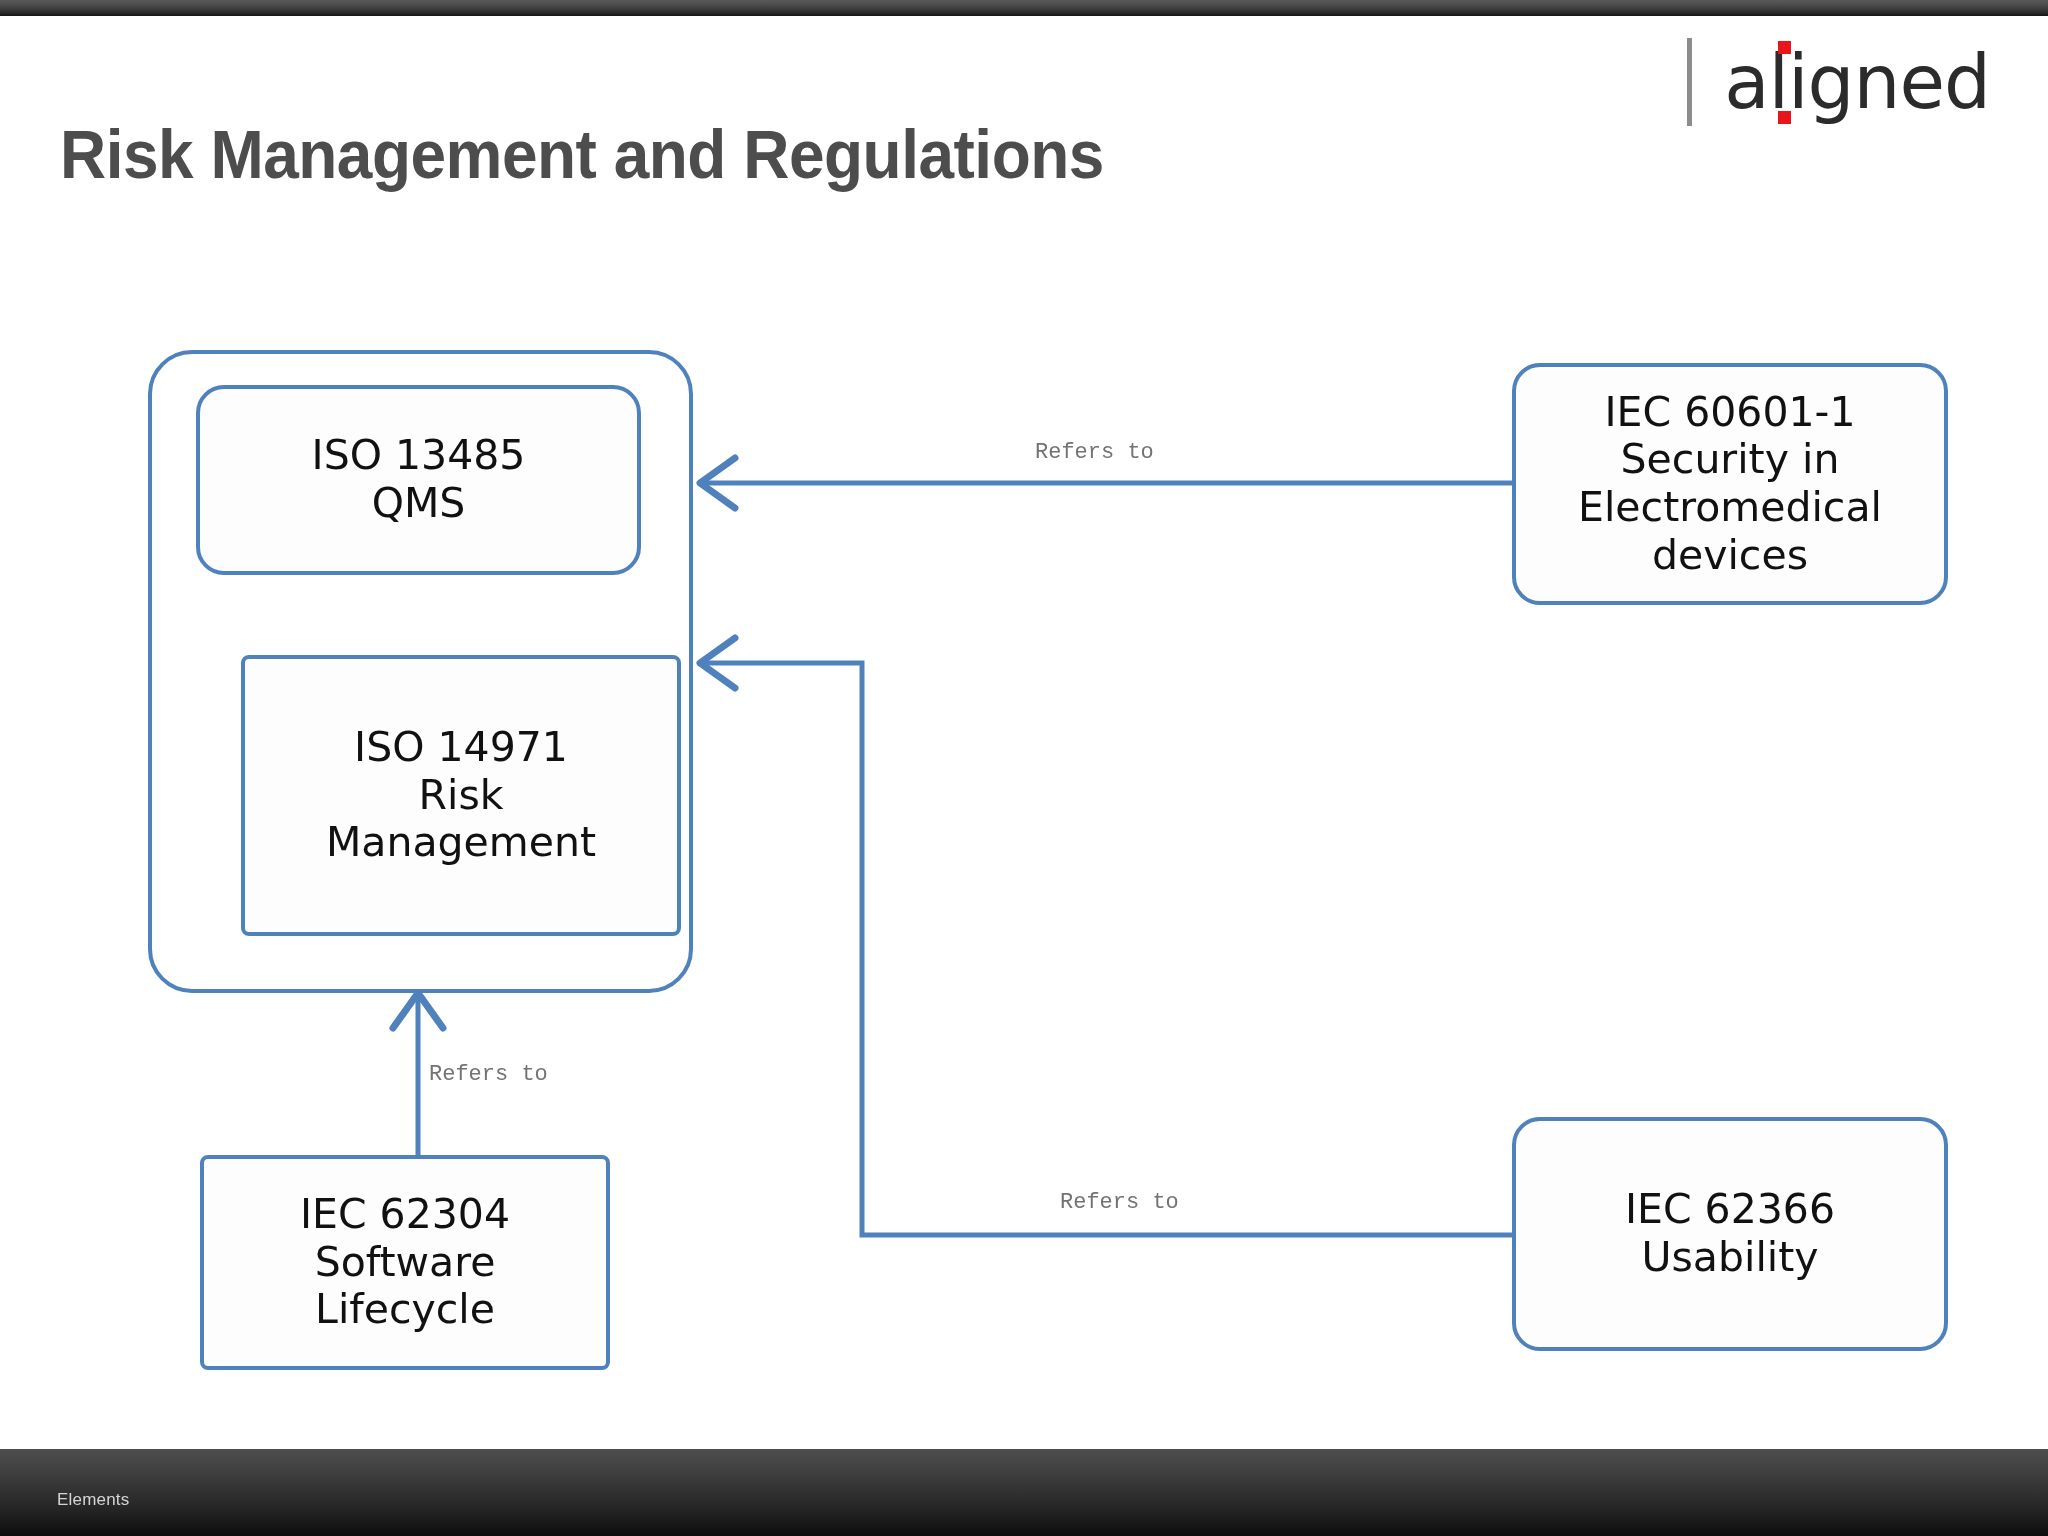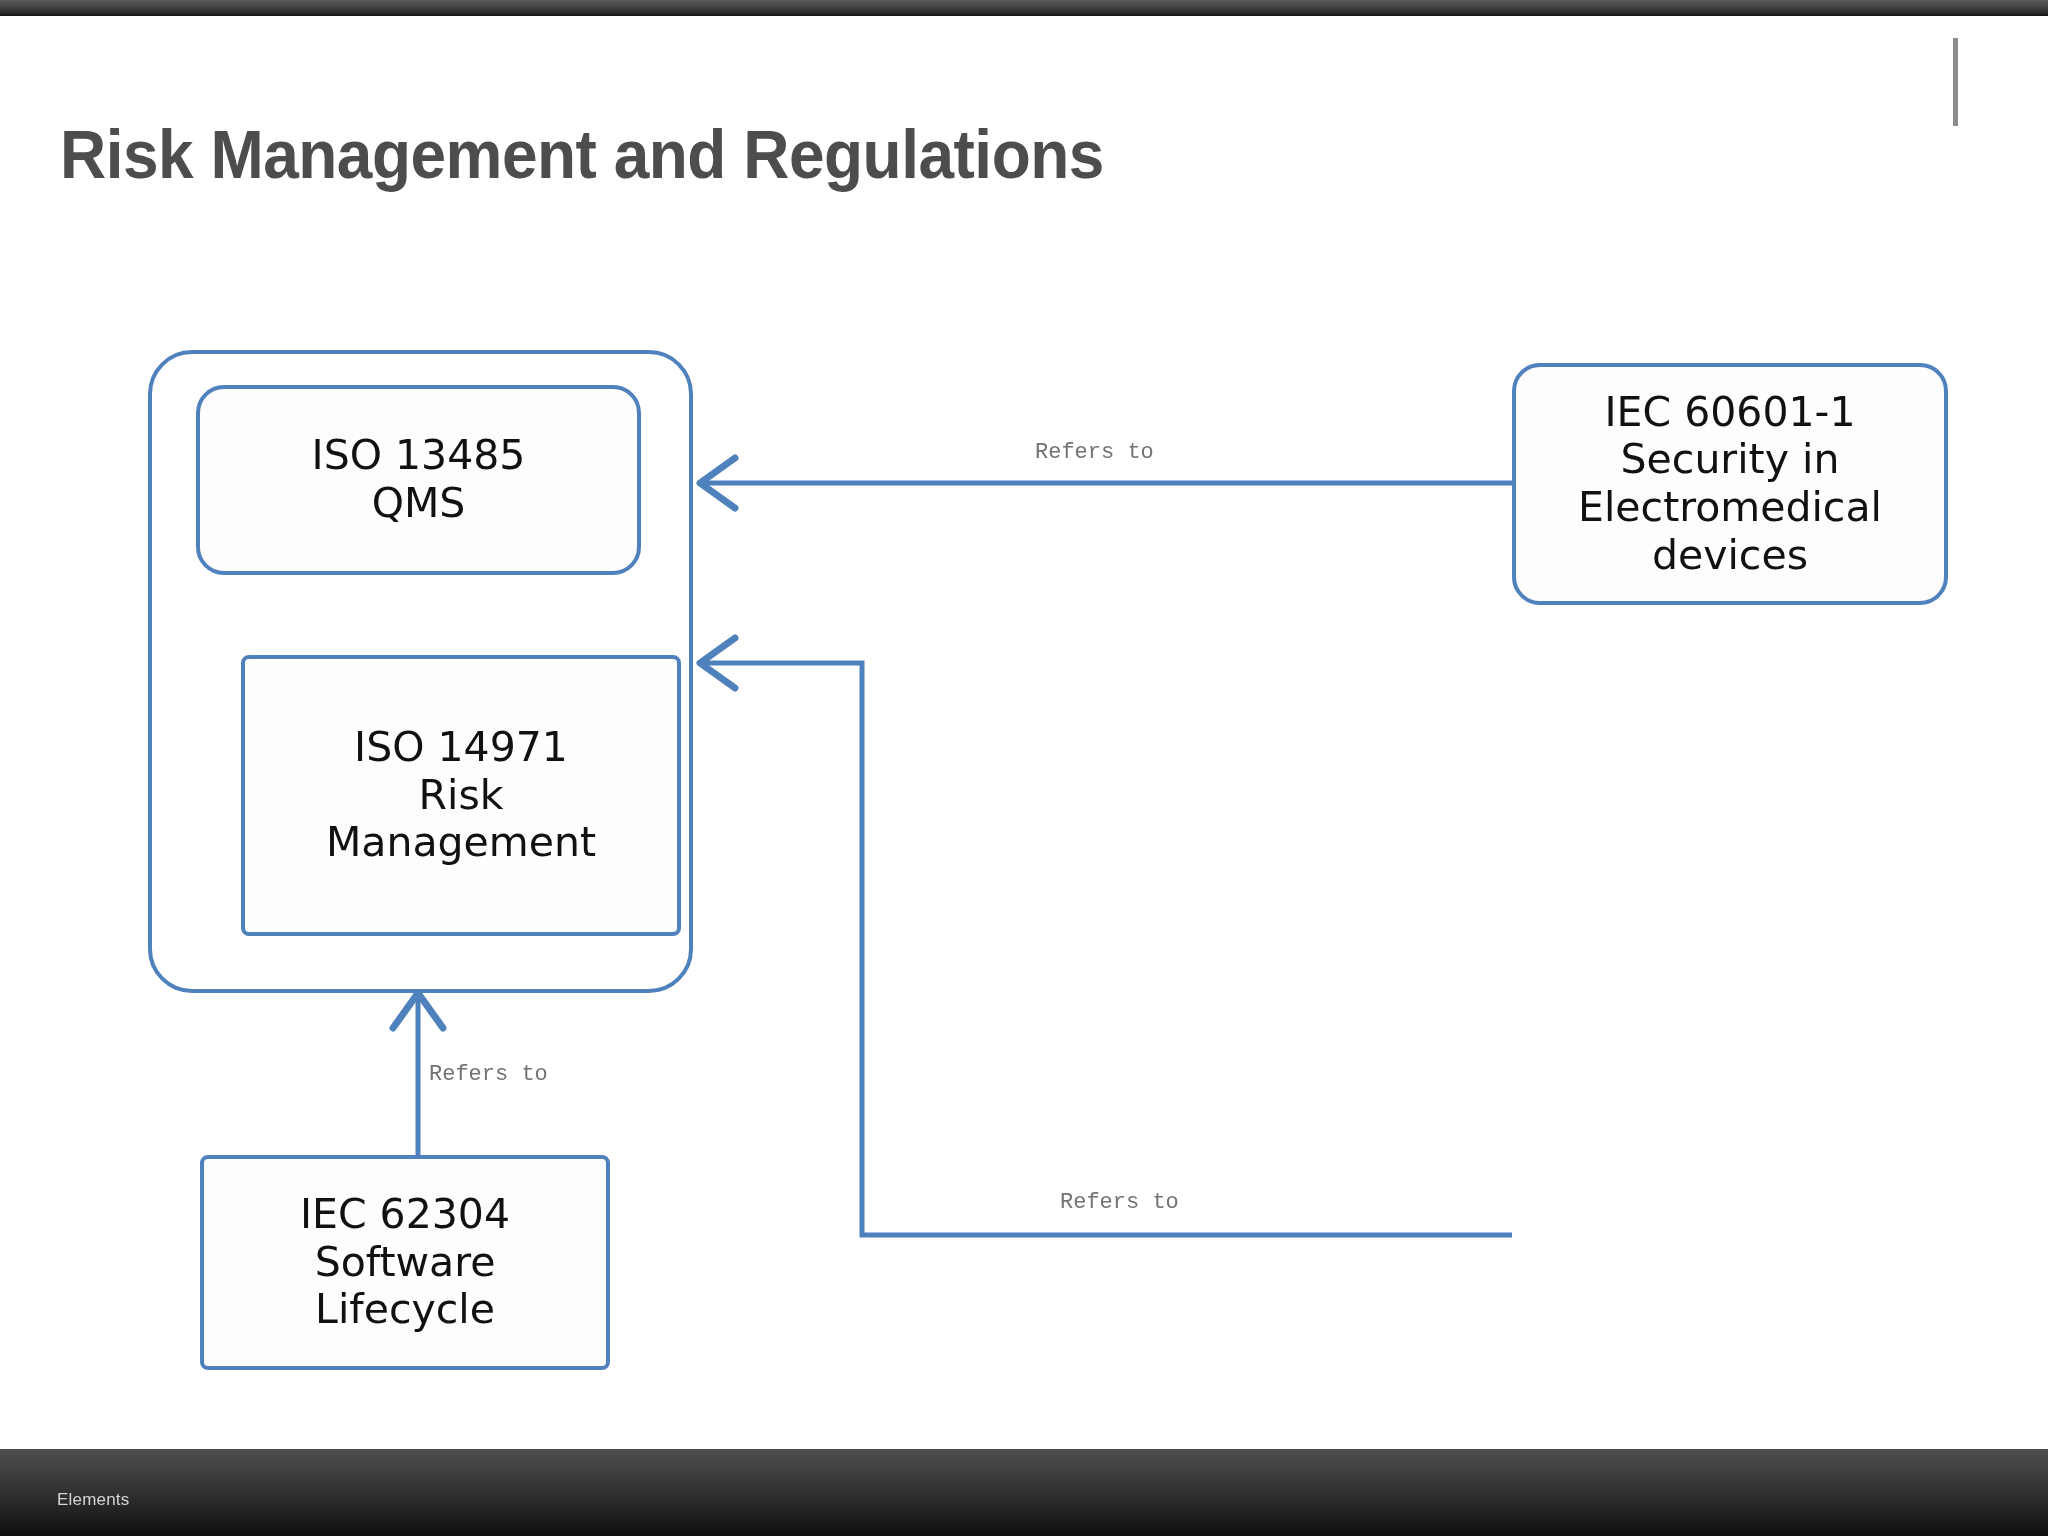--- a/index.html
+++ b/index.html
@@ -203,20 +203,25 @@
 <body>
 
 <div id="slide">
 
   <div class="chrome-top"></div>
 
   <h1 class="slide-title">Risk Management and Regulations</h1>
 
   <div class="brand">
     <div class="brand-rule"></div>
+    <div class="brand-wordmark">
+      <span>aligned</span>
+      <span class="brand-dot-top"></span>
+      <span class="brand-dot-bottom"></span>
+    </div>
   </div>
 
   <div class="diagram">
 
     <svg class="connectors" viewBox="0 0 2048 1536" width="2048" height="1536" xmlns="http://www.w3.org/2000/svg">
 
       <g>
         <path d="M 1512 483 L 700 483" stroke="#4f81bd" stroke-width="5" fill="none"></path>
         <path d="M 735 458 L 700 483 L 735 508" stroke="#4f81bd" stroke-width="7" fill="none" stroke-linecap="round" stroke-linejoin="round"></path>
       </g>
@@ -251,20 +256,24 @@
 Lifecycle</span>
     </div>
 
     <div class="node node-iec60601">
       <span class="node-text">IEC 60601-1
 Security in
 Electromedical
 devices</span>
     </div>
 
+    <div class="node node-iec62366">
+      <span class="node-text">IEC 62366
+Usability</span>
+    </div>
 
     <span class="edge-label label-refers-1">Refers to</span>
     <span class="edge-label label-refers-2">Refers to</span>
     <span class="edge-label label-refers-3">Refers to</span>
 
   </div>
 
   <div class="chrome-bottom"></div>
   <span class="chrome-bottom-label">Elements</span>
 

